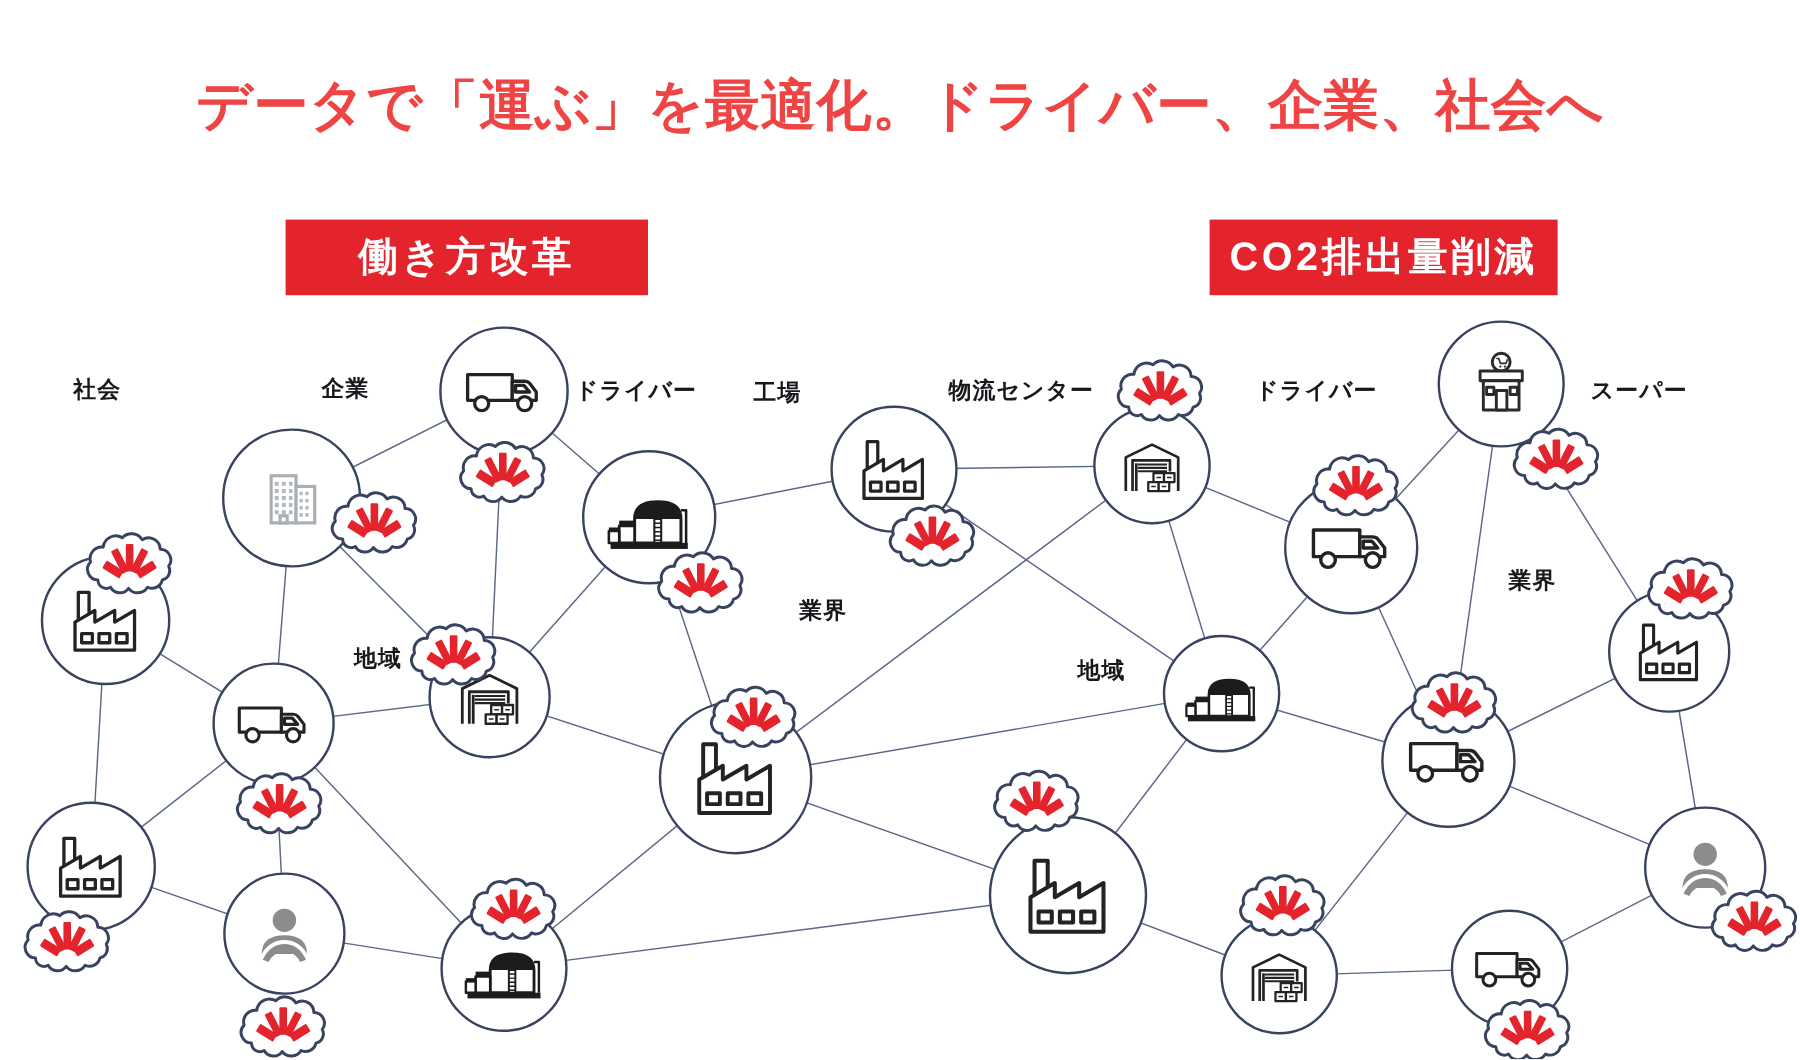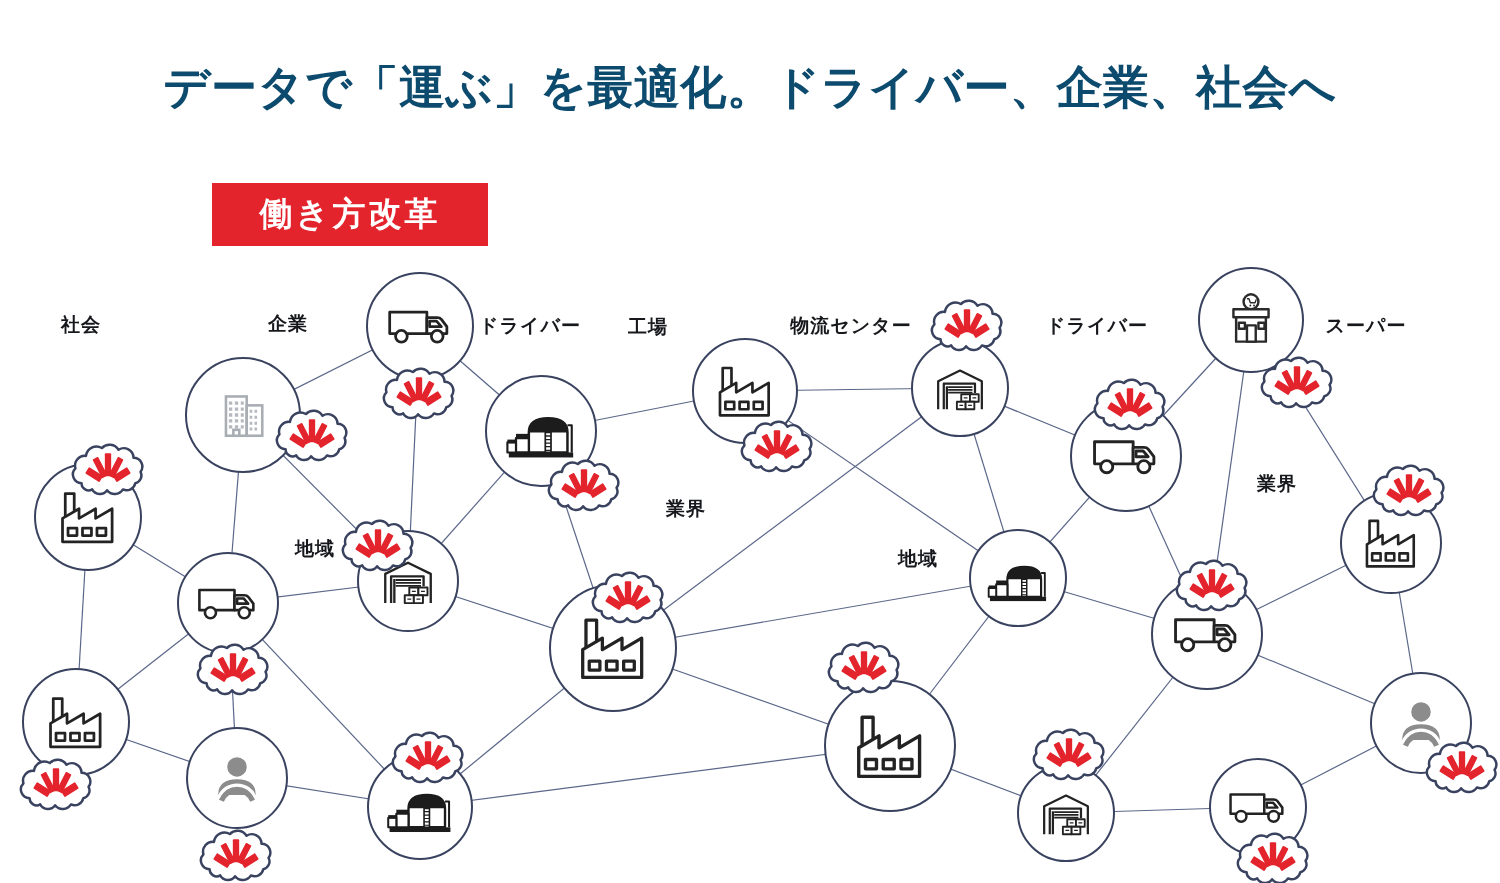--- a/index.html
+++ b/index.html
@@ -1,36 +1,37 @@
 <!DOCTYPE html>
 <html><head>
 <meta charset="utf-8">
 <style>
   html,body{margin:0;padding:0;background:#fff;}
   #screen{position:relative;width:1500px;height:883px;background:#ffffff;overflow:hidden;
           font-family:"Liberation Sans","DejaVu Sans",sans-serif;}
   .page-title{position:absolute;top:57px;left:0;width:100%;text-align:center;
-          font-size:46px;font-weight:800;color:#0c4a6e;letter-spacing:0.5px;white-space:nowrap;}
+          font-size:46px;font-weight:800;color:#ef4444;letter-spacing:0.5px;white-space:nowrap;}
   .banner{position:absolute;top:183px;height:63px;display:flex;align-items:center;justify-content:center;
           color:#ffffff;font-size:33px;font-weight:800;letter-spacing:3px;white-space:nowrap;}
-  #banner-0{left:212px;width:276px;}
+  #banner-0{left:238px;width:302px;}
   #banner-1{left:615px;width:290px;}
   #banner-2{left:1008px;width:290px;}
   #net{position:absolute;left:0;top:0;}
   #net text{font-family:"Liberation Sans","DejaVu Sans",sans-serif;font-size:19px;font-weight:700;
           fill:#16181c;letter-spacing:1px;}
 </style>
 </head>
 <body>
 
 <div id="screen">
 
   <div class="page-title">データで「運ぶ」を最適化。ドライバー、企業、社会へ</div>
 
   <div class="banner" id="banner-0" style="background: rgb(227, 36, 45);">働き方改革</div>
+  <div class="banner" id="banner-2" style="background: rgb(227, 36, 45);">CO2排出量削減</div>
 
   <svg id="net" width="1500" height="883" viewBox="0 0 1500 883">
     <defs>
       <symbol id="icon-factory" viewBox="0 0 100 100">
         <g fill="#fff" stroke="#232323" stroke-width="4" stroke-linejoin="round">
           <rect x="17" y="16" width="13" height="38"></rect>
           <path d="M13 86 V52 L37 38 V52 L61 38 V52 L85 38 V86 Z"></path>
           <rect x="21" y="66" width="13" height="11"></rect>
           <rect x="42" y="66" width="13" height="11"></rect>
           <rect x="63" y="66" width="13" height="11"></rect>

